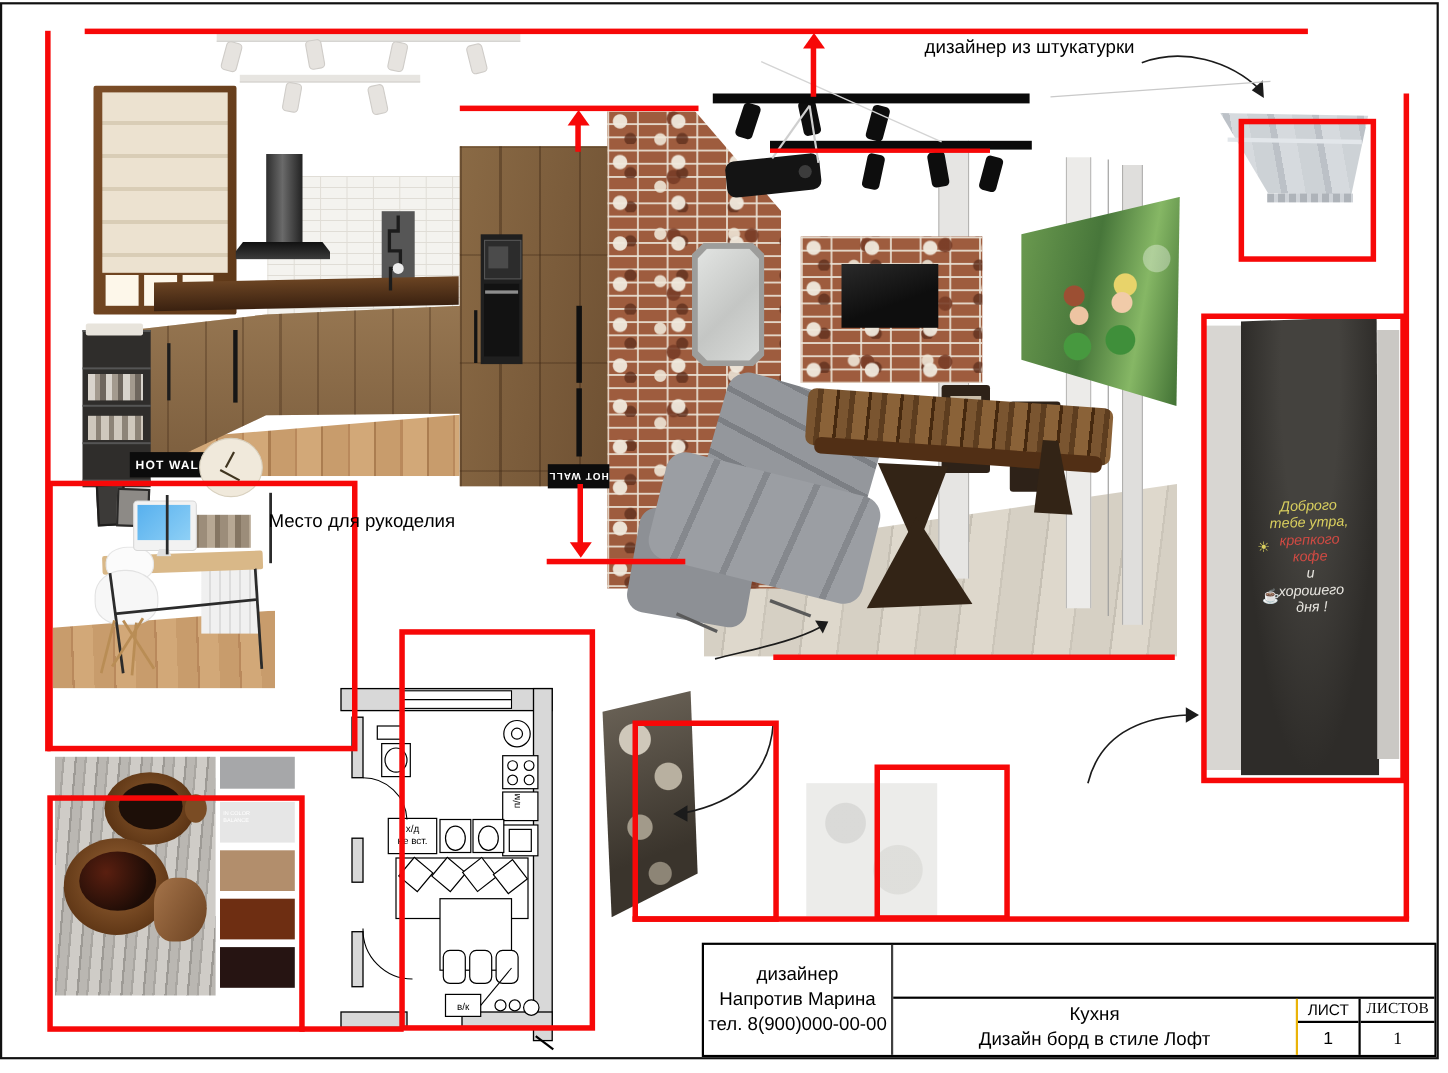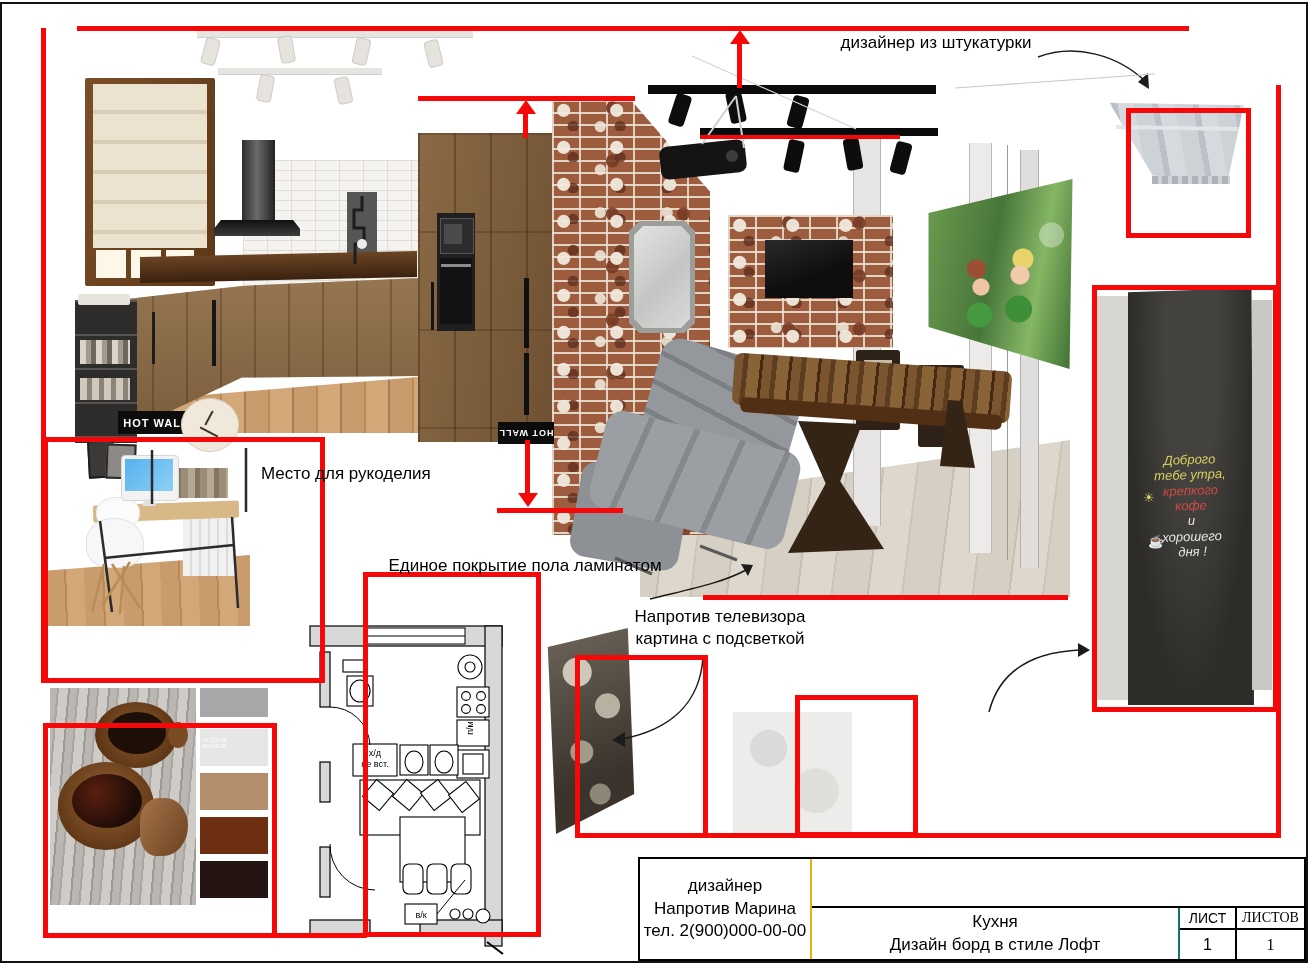--- a/index.html
+++ b/index.html
@@ -33,28 +33,28 @@
   .laminate{background:repeating-linear-gradient(97deg,#d6d0c4 0 34px,#c6c0b4 34px 36px,#ded8cc 36px 68px,#cbc5b9 68px 70px);}
   .concrete{background-color:#ececea;background-image:
      radial-gradient(circle at 30% 30%,rgba(200,200,198,.5) 0 18px,transparent 19px),
      radial-gradient(circle at 70% 65%,rgba(214,214,210,.6) 0 22px,transparent 23px);}
   .spot-b{position:absolute;width:16px;height:32px;background:#0d0d0d;border-radius:4px;z-index:6;}
   .spot-w{position:absolute;width:13px;height:25px;background:#e6e3df;border:1px solid #cfccc8;border-radius:4px;z-index:6;}
   .swatch{width:68px;height:37px;margin-bottom:7px;}
   
   #tblock{position:absolute;left:638px;top:857px;width:668px;height:104px;border:2px solid #000;
           box-sizing:border-box;display:flex;z-index:60;background:#fff;font-size:17px;}
-  #tb-left{width:172px;border-right:2px solid #eab308;display:flex;flex-direction:column;
+  #tb-left{width:172px;border-right:2px solid #404040;display:flex;flex-direction:column;
            justify-content:center;align-items:center;line-height:1.35;box-sizing:border-box;}
   #tb-right{flex:1;display:flex;flex-direction:column;}
   #tb-row1{height:49px;border-bottom:2px solid #000;display:flex;box-sizing:border-box;}
   #tb-proj{width:368px;border-right:2px solid #000;display:flex;align-items:center;justify-content:center;box-sizing:border-box;}
   #tb-row1-empty{flex:1;}
   #tb-row2{flex:1;display:flex;}
-  #tb-room{width:368px;border-right:2px solid #0f766e;display:flex;flex-direction:column;align-items:center;justify-content:center;line-height:1.3;box-sizing:border-box;}
+  #tb-room{width:368px;border-right:2px solid #eab308;display:flex;flex-direction:column;align-items:center;justify-content:center;line-height:1.3;box-sizing:border-box;}
   .tb-sheet{width:57px;border-right:2px solid #000;display:flex;flex-direction:column;box-sizing:border-box;}
   .tb-sheet:last-child{border-right:none;flex:1;font-family:Liberation Serif, serif;}
   .tb-sheet .hd{height:22px;border-bottom:2px solid #000;display:flex;align-items:center;justify-content:center;font-size:14px;box-sizing:border-box;}
   .tb-sheet .vl{flex:1;display:flex;align-items:center;justify-content:center;font-size:16px;}
   
   #chalk-text{position:absolute;left:1138px;top:452px;width:106px;z-index:12;text-align:center;
      font-size:13px;line-height:1.18;transform:rotate(-2deg);font-style:italic;}
   svg text{font-family:"Liberation Sans",sans-serif;}
 </style>
 </head>
@@ -369,36 +369,31 @@
   <div class="rb" style="left:795px;top:695px;width:123px;height:142px;"></div>
   <div class="rl" style="left:575px;top:833px;width:706px;height:5px;"></div>
   <div class="rl" style="left:1276px;top:85px;width:5px;height:750px;"></div>
   <div class="rb" style="left:1092px;top:285px;width:186px;height:427px;"></div>
   <div class="rb" style="left:1126px;top:108px;width:125px;height:130px;"></div>
   <div class="rl" style="left:703px;top:595px;width:365px;height:5px;"></div>
 
   <div class="note" style="left:790px;top:32px;width:292px;">
     <div>дизайнер из штукатурки</div>
   </div>
-  <div class="note" style="left:261px;top:463px;text-align:left;">
+  <div class="note" style="left:244px;top:463px;text-align:left;">
     <div>Место для рукоделия</div>
   </div>
   <div class="note" style="left:385px;top:555px;width:280px;">
-    <div>Единое покрытие пола ламинатом</div>
-  </div>
-  <div class="note" style="left:622px;top:606px;width:196px;">
-    <div>Напротив телевизора</div>
-    <div>картина с подсветкой</div>
   </div>
 
   <div id="tblock">
     <div id="tb-left">
       <div>дизайнер</div>
       <div>Напротив Марина</div>
-      <div>тел. 2(900)000-00-00</div>
+      <div>тел. 8(900)000-00-00</div>
     </div>
     <div id="tb-right">
       <div id="tb-row1">
         <div id="tb-row1-empty"></div>
       </div>
       <div id="tb-row2">
         <div id="tb-room">
           <div>Кухня</div>
           <div>Дизайн борд в стиле Лофт</div>
         </div>

